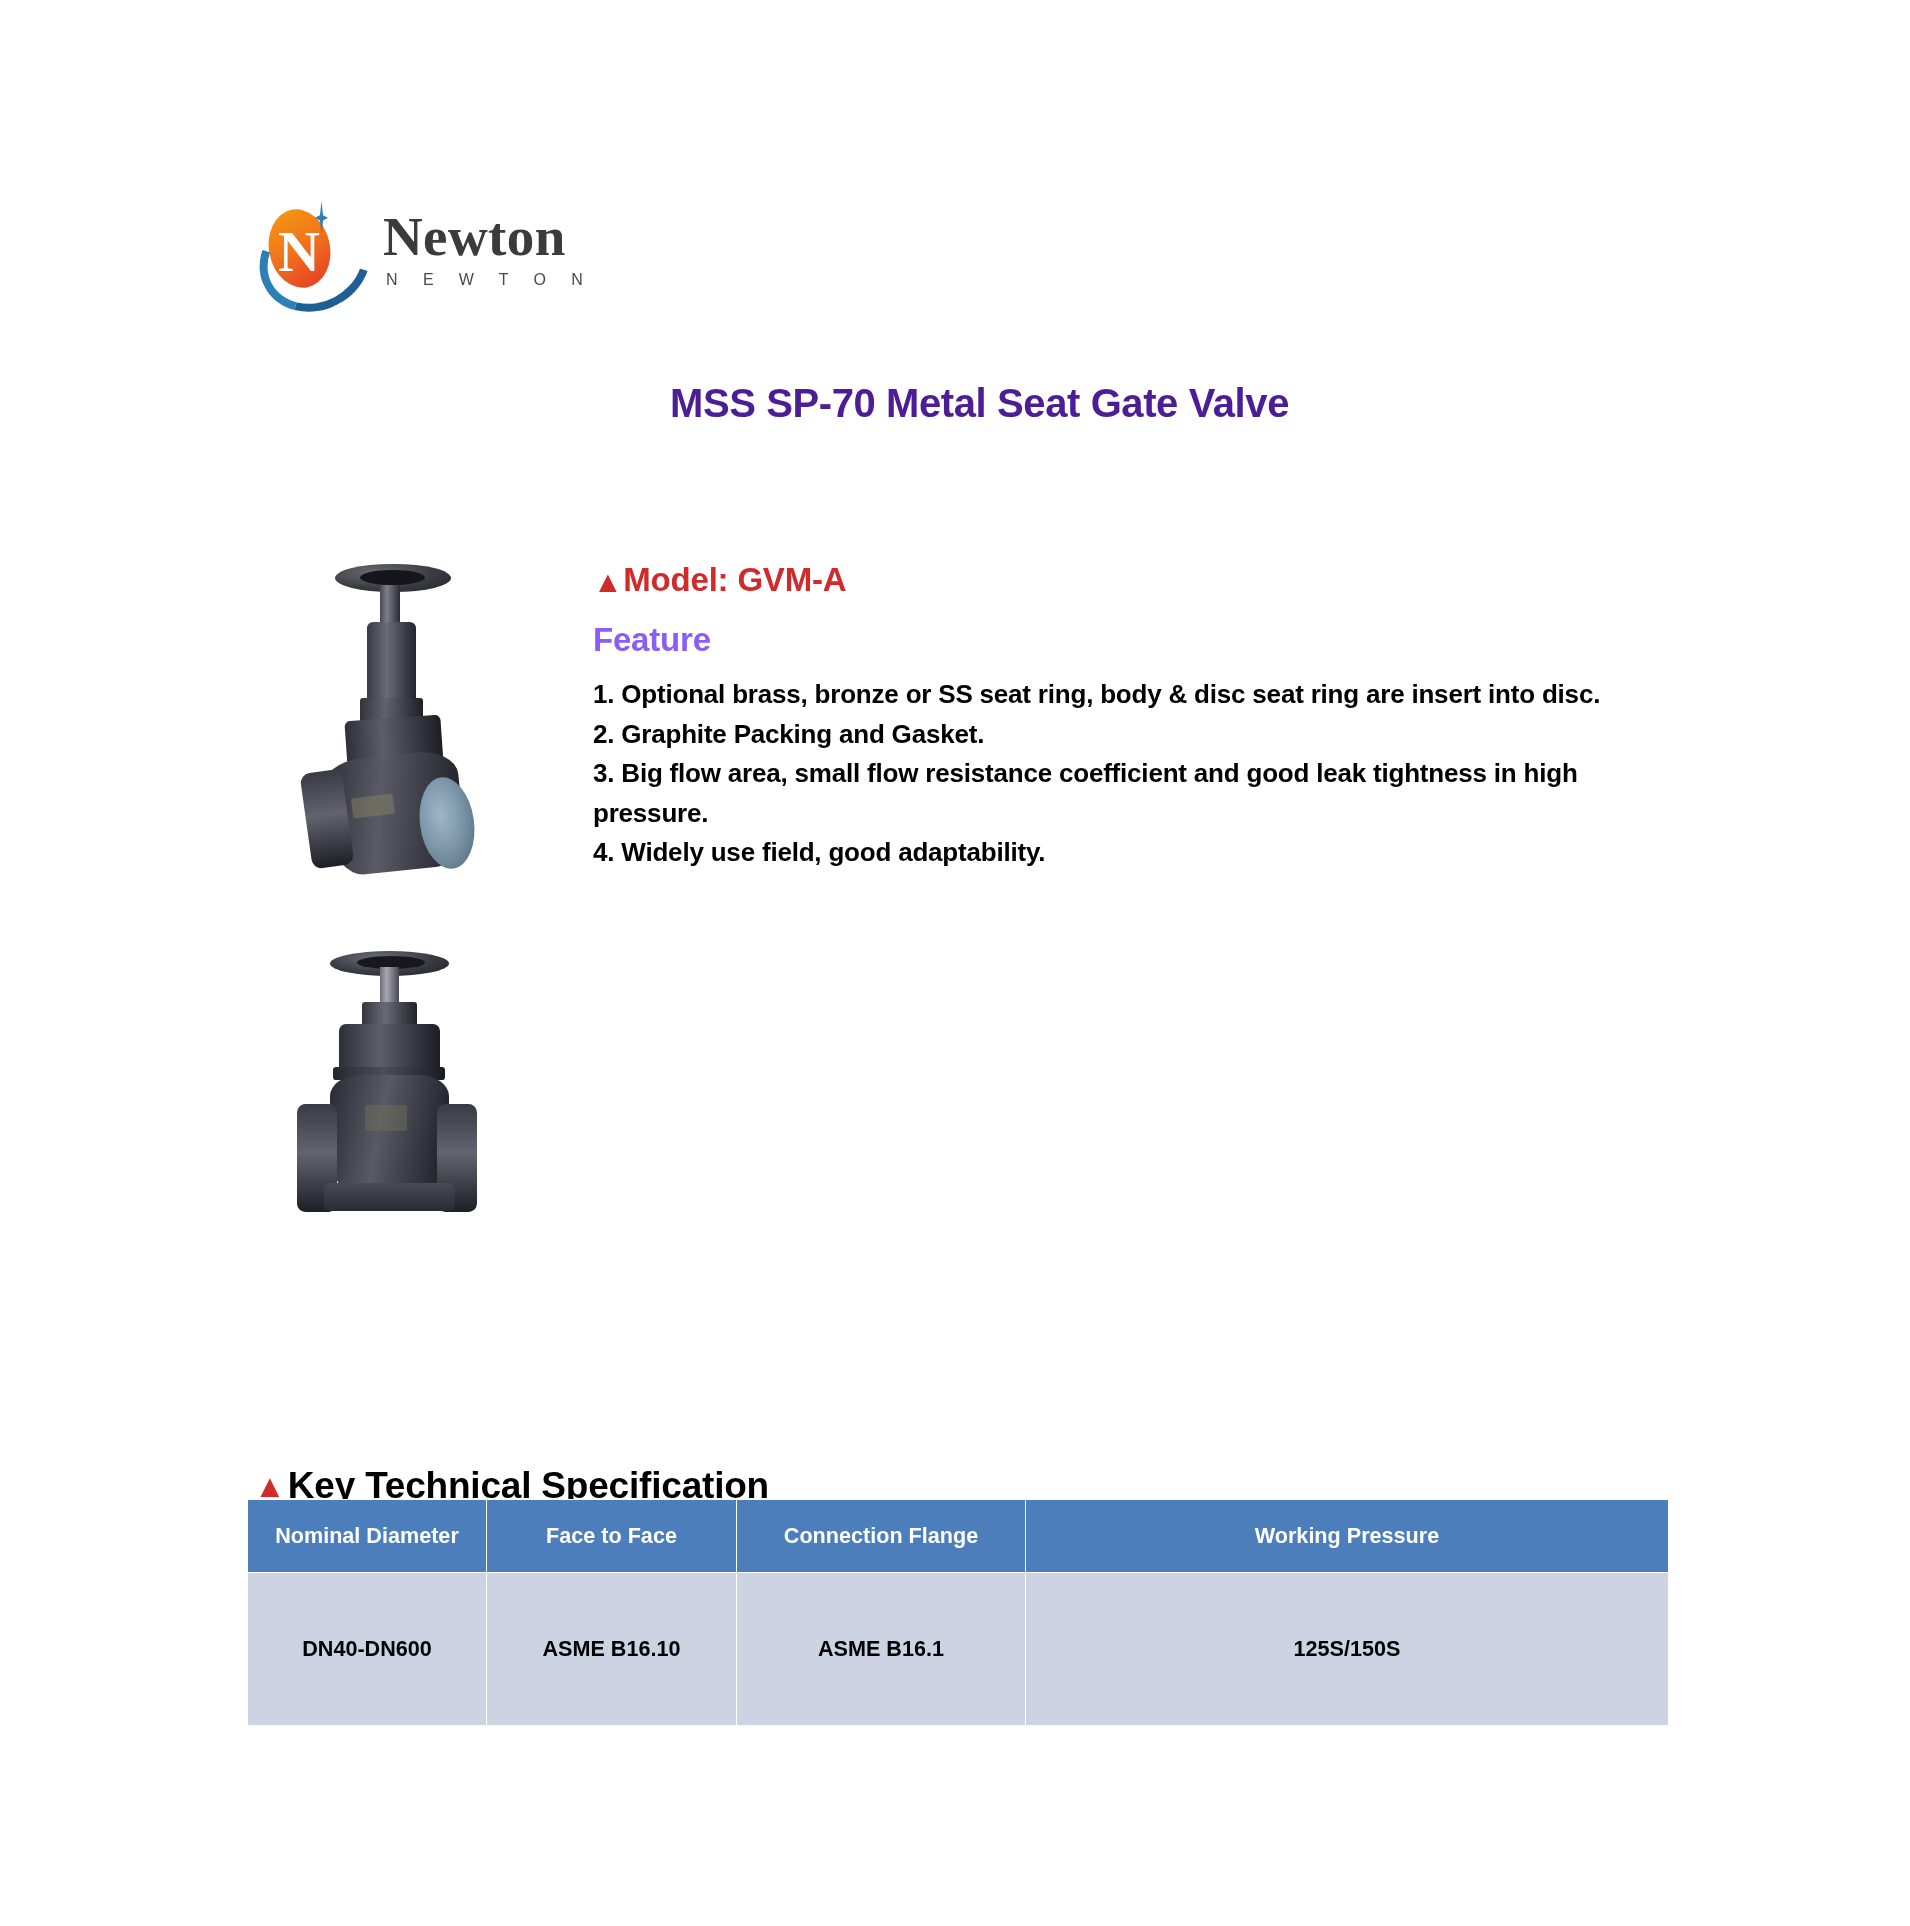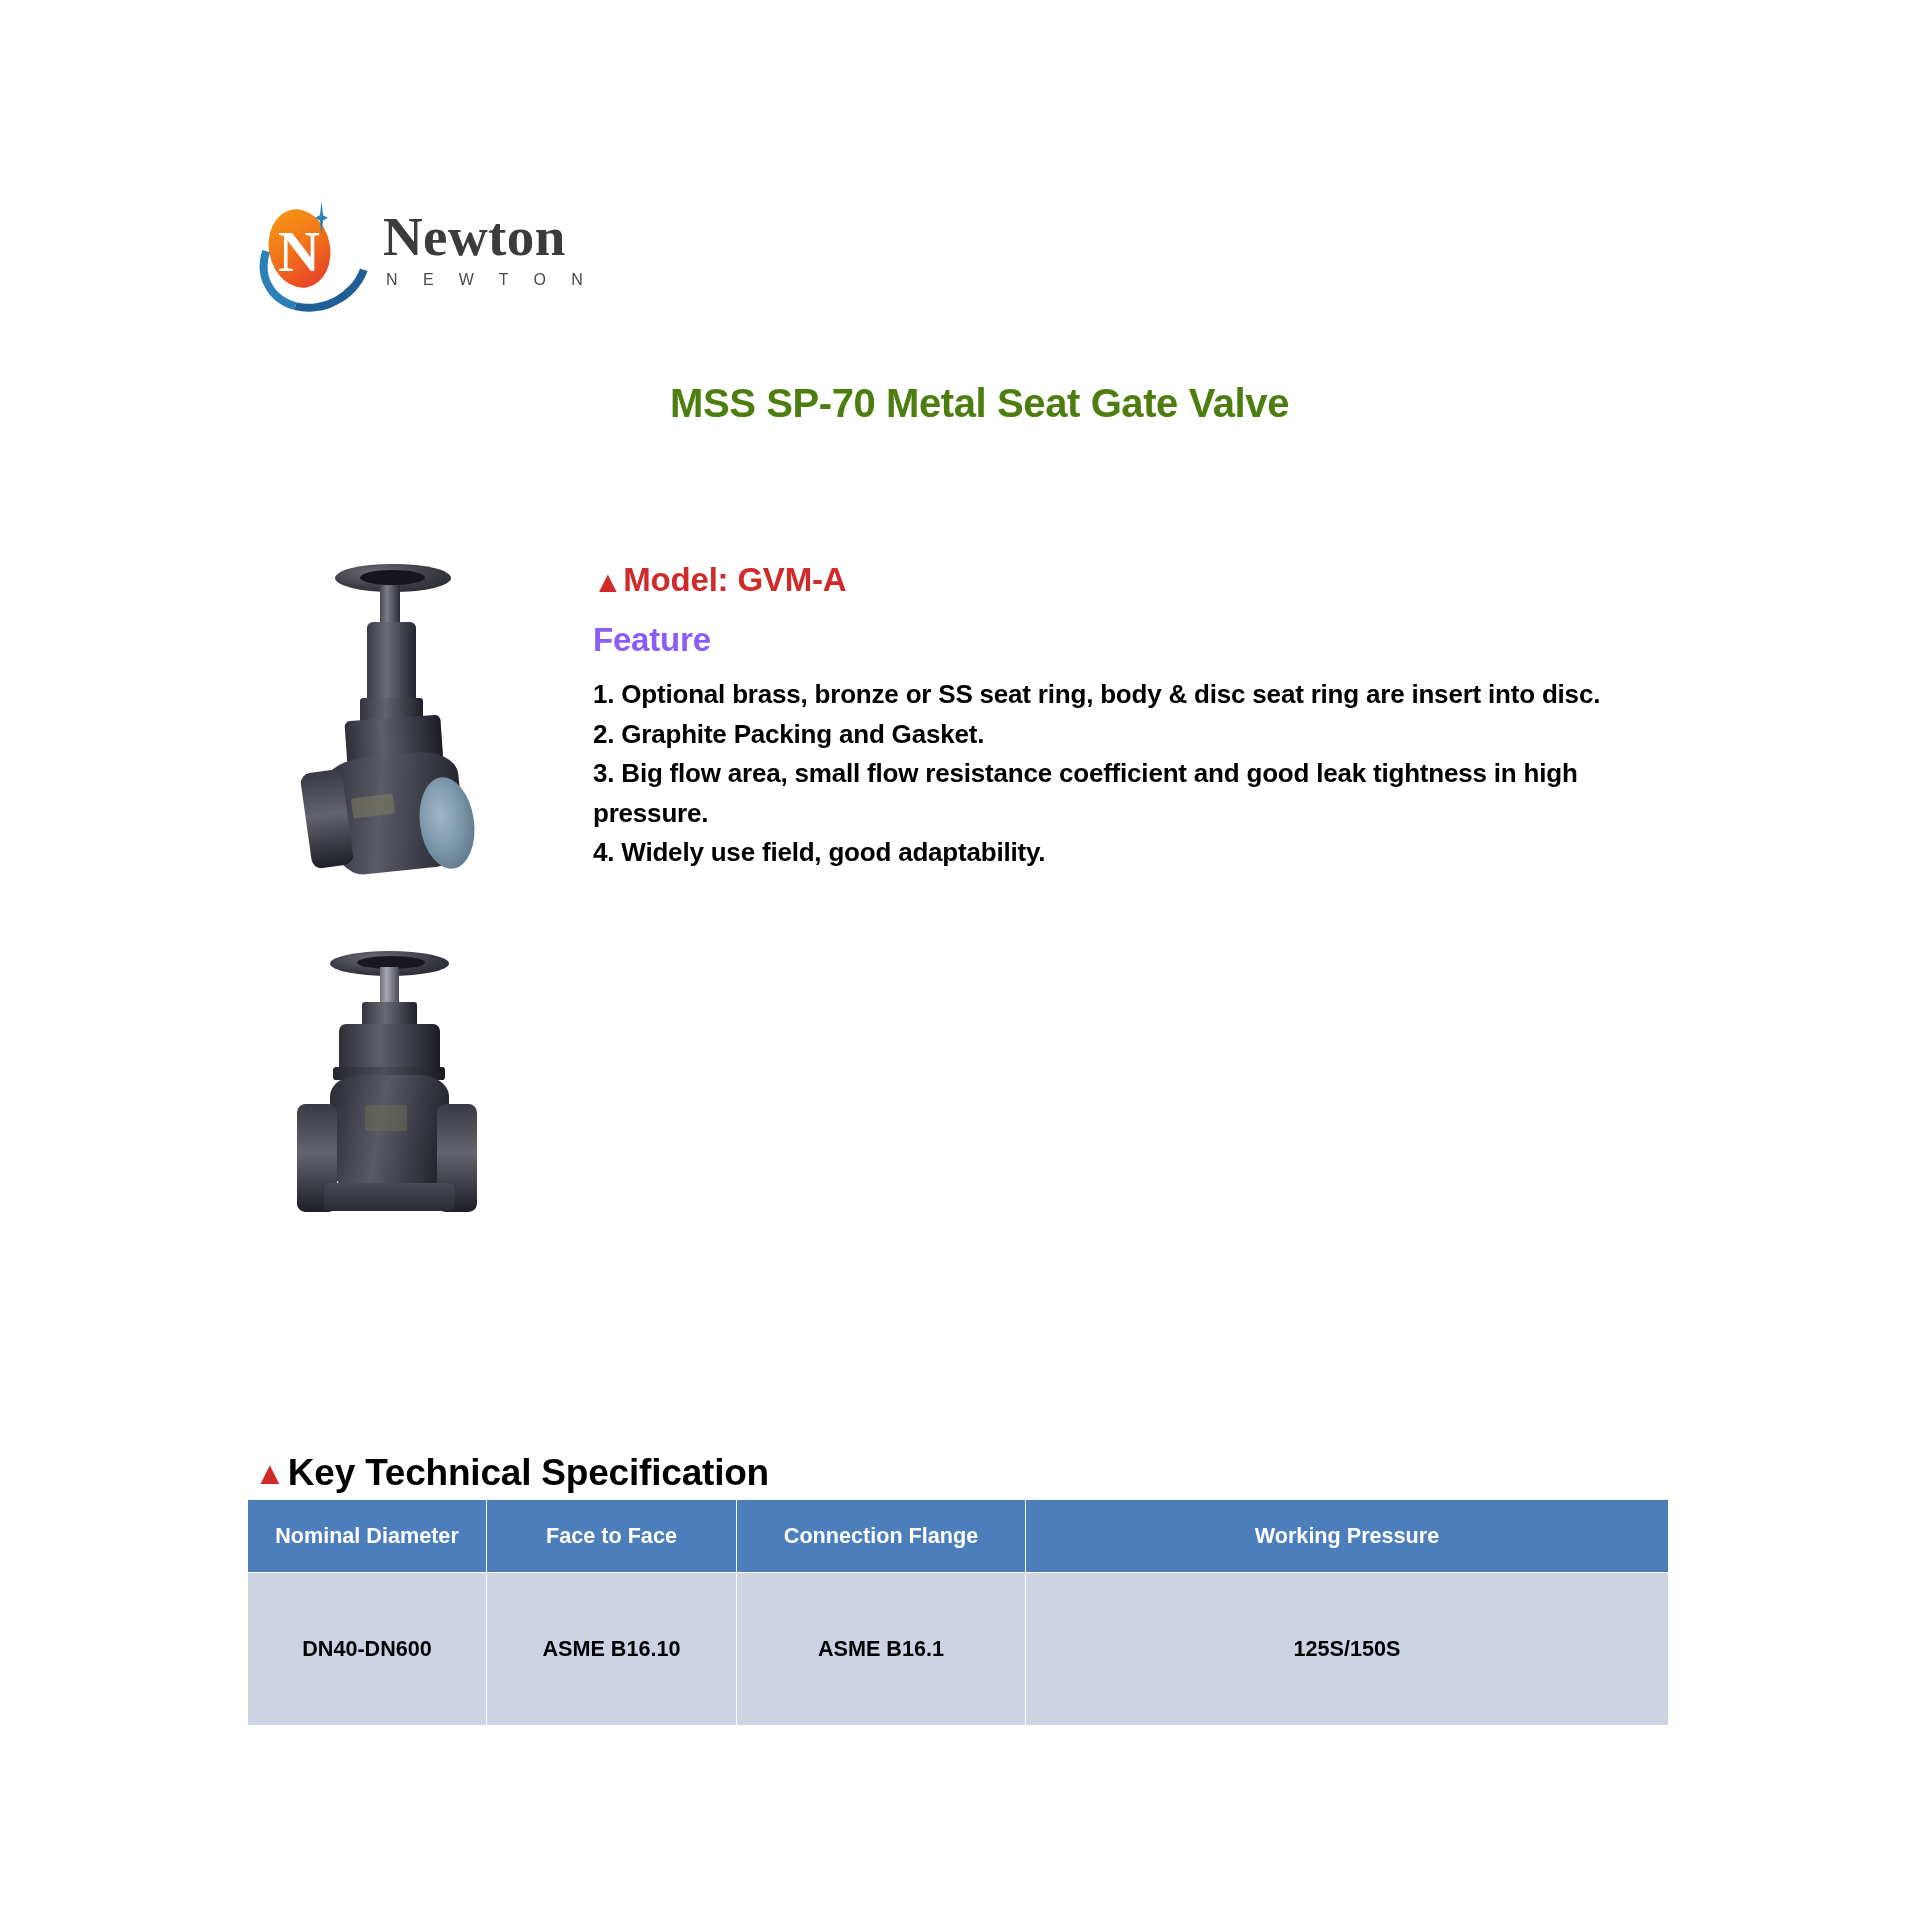--- a/index.html
+++ b/index.html
@@ -104,21 +104,21 @@
 
   
   .doc-title {
     position: absolute;
     left: 12px;
     right: 0;
     top: 381px;
     text-align: center;
     font-size: 40px;
     font-weight: bold;
-    color: #4d7c0f;
+    color: #4c1d95;
     letter-spacing: -0.4px;
     margin-left: 36px;
   }
 
   
   .img-col {
     position: absolute;
     left: 281px;
     top: 555px;
     width: 231px;
@@ -278,20 +278,21 @@
   }
 
   
   .section-heading {
     position: absolute;
     font-size: 37px;
     font-weight: bold;
     color: #000;
     letter-spacing: -0.2px;
     white-space: nowrap;
+    margin-top: 13px;
   }
   .section-heading .tri {
     color: #d02a2a;
     font-size: 32px;
     display: inline-block;
     margin-right: 2.3px;
     position: relative;
     top: -0.8px;
   }
   #heading-key-spec { left: 254px; top: 1452px; }

